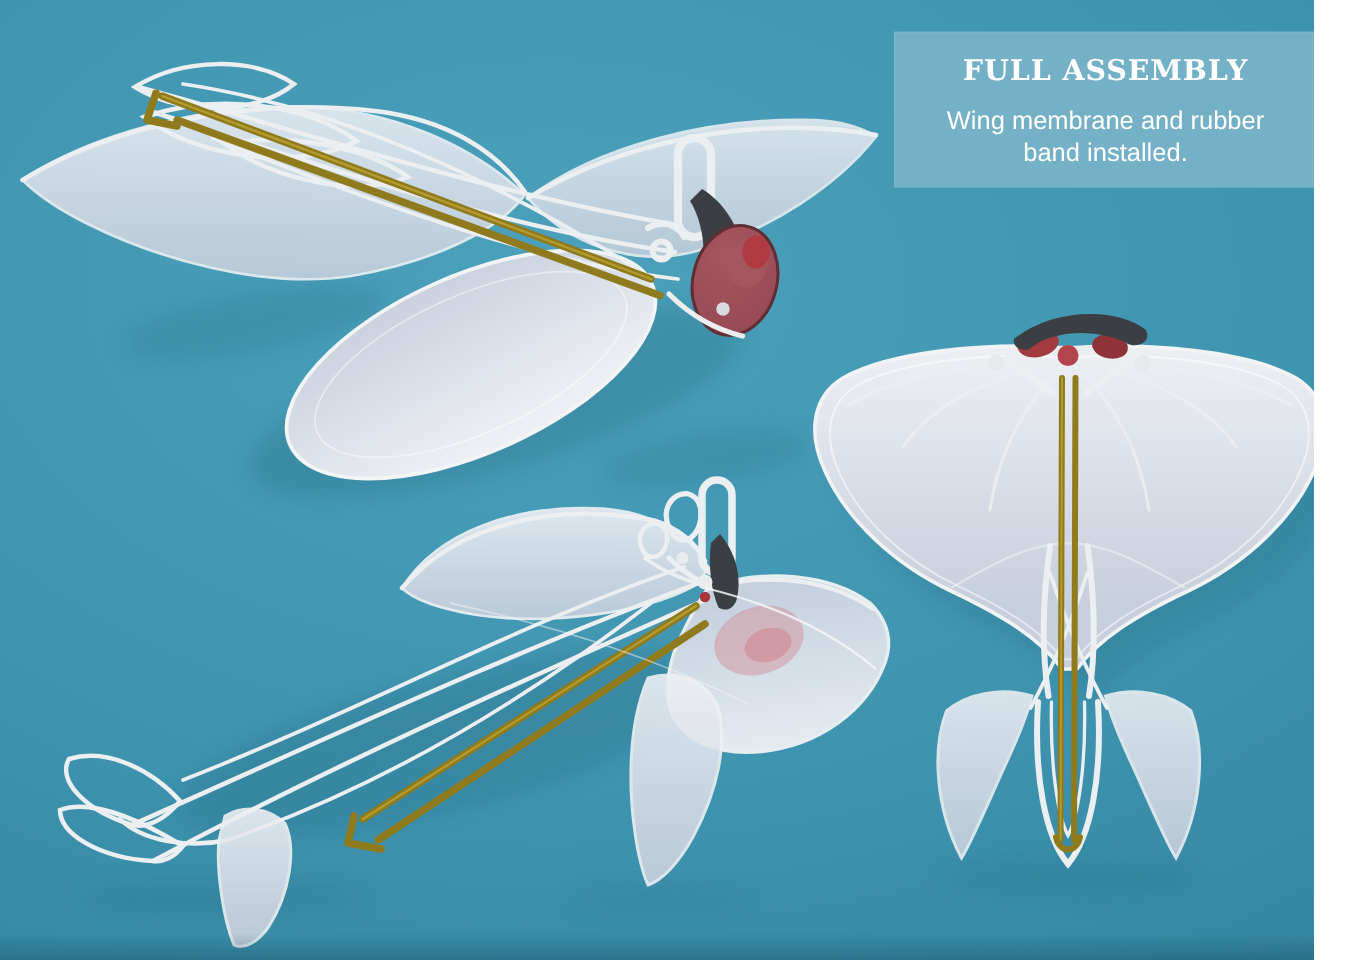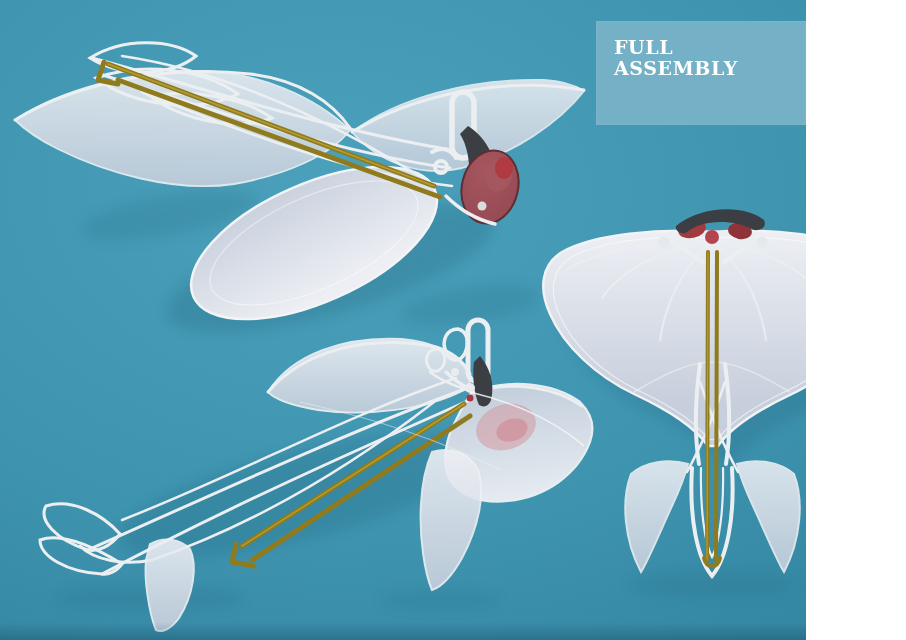--- a/index.html
+++ b/index.html
@@ -5,24 +5,25 @@
   :root{
     --bg:#3E93AF; --bg-light:#4BA1BB; --bg-dark:#2E7F9B;
     --panel:#74B1C6; --text:#FFFFFF;
     --membrane:#C7CFDC; --membrane-light:#EDEFF4;
     --wire:#ECEFF1; --rubber:#8F7B1E; --rubber-light:#B59C2F;
     --disc:#944852; --disc-dark:#5F2D33; --dark-part:#3B3E42;
     --shadow:#14526B;
   }
   html,body{margin:0;padding:0;}
   .stage{
-    position:relative; width:806px; height:640px; overflow:hidden;
+    position:relative; width:876px; height:640px; overflow:hidden;
     background: radial-gradient(120% 105% at 42% 30%,
       var(--bg-light) 0%, var(--bg) 52%, var(--bg-dark) 100%);
     font-family:"Liberation Sans", sans-serif;
+    text-align:center;
   }
   .stage svg{position:absolute; left:0; top:0;}
   .floor-fade{
     position:absolute; left:0; right:0; bottom:0; height:18px;
     background:linear-gradient(to bottom, rgba(10,50,70,0), rgba(10,50,70,.28));
     pointer-events:none;
   }
   .caption-panel{
     position:absolute; top:21px; left:596px; right:0; height:104px;
     background:var(--panel);
@@ -216,16 +217,17 @@
         <ellipse cx="692" cy="229" rx="14" ry="9" transform="rotate(-12 692 229)" fill="#A23A40"></ellipse>
         <ellipse cx="740" cy="231" rx="12" ry="8" transform="rotate(10 740 231)" fill="#8E3338"></ellipse>
         <circle cx="712" cy="237" r="7" fill="#B5454C"></circle>
         <path d="M676,226 C700,206 744,204 764,220 C767,226 762,231 754,230 C732,218 700,220 686,233 C680,234 675,231 676,226 Z" fill="var(--dark-part)"></path>
       </g>
     </g>
   </svg>
 
   <div class="caption-panel">
     <div class="caption-title">FULL ASSEMBLY</div>
+    <div class="caption-body">Wing membrane and rubber band installed.</div>
   </div>
 
   <div class="floor-fade"></div>
 </div>
 
 </body></html>

